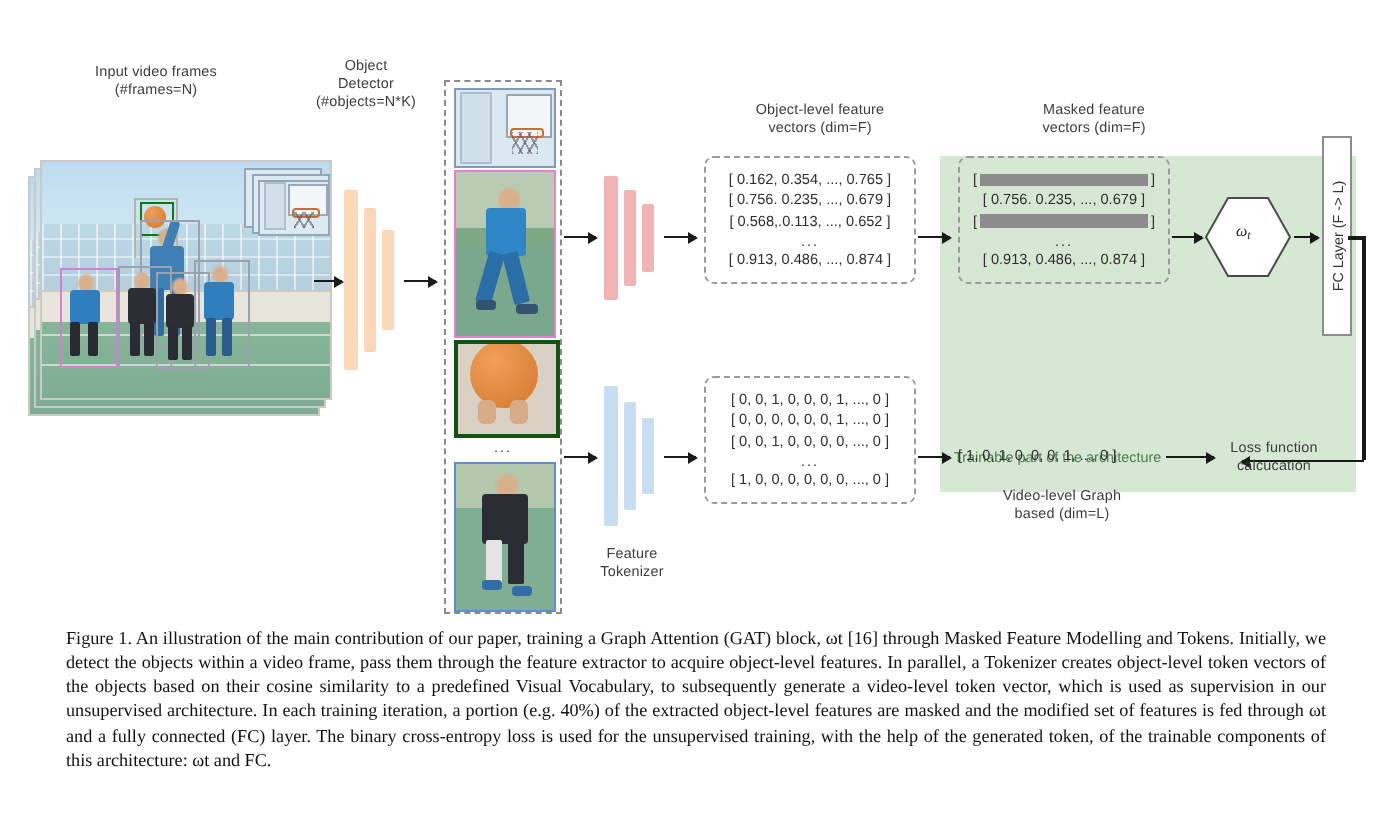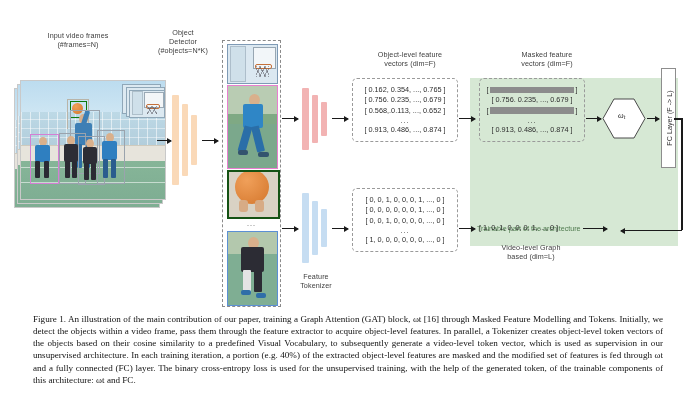--- a/index.html
+++ b/index.html
@@ -317,16 +317,20 @@
   <div class="arrow" style="left:459px;top:228px;width:16px;"></div>
 
   <div class="vecrow" style="position:absolute;left:479px;top:223px;">[ 1, 0, 1, 0, 0, 0, 1, ..., 0 ]</div>
   <div class="lbl" style="left:476px;top:243px;width:110px;">
     <div>Video-level Graph</div>
     <div>based (dim=L)</div>
   </div>
 
   <div class="arrow" style="left:583px;top:228px;width:24px;"></div>
 
+  <div class="lbl" style="left:603px;top:219px;width:68px;">
+    <div>Loss function</div>
+    <div>calcucation</div>
+  </div>
 
   <div class="caption">Figure 1. An illustration of the main contribution of our paper, training a Graph Attention (GAT) block, ωt [16] through Masked Feature Modelling and Tokens. Initially, we detect the objects within a video frame, pass them through the feature extractor to acquire object-level features. In parallel, a Tokenizer creates object-level token vectors of the objects based on their cosine similarity to a predefined Visual Vocabulary, to subsequently generate a video-level token vector, which is used as supervision in our unsupervised architecture. In each training iteration, a portion (e.g. 40%) of the extracted object-level features are masked and the modified set of features is fed through ωt and a fully connected (FC) layer. The binary cross-entropy loss is used for the unsupervised training, with the help of the generated token, of the trainable components of this architecture: ωt and FC.</div>
 
 </div>
 
 </body></html>

